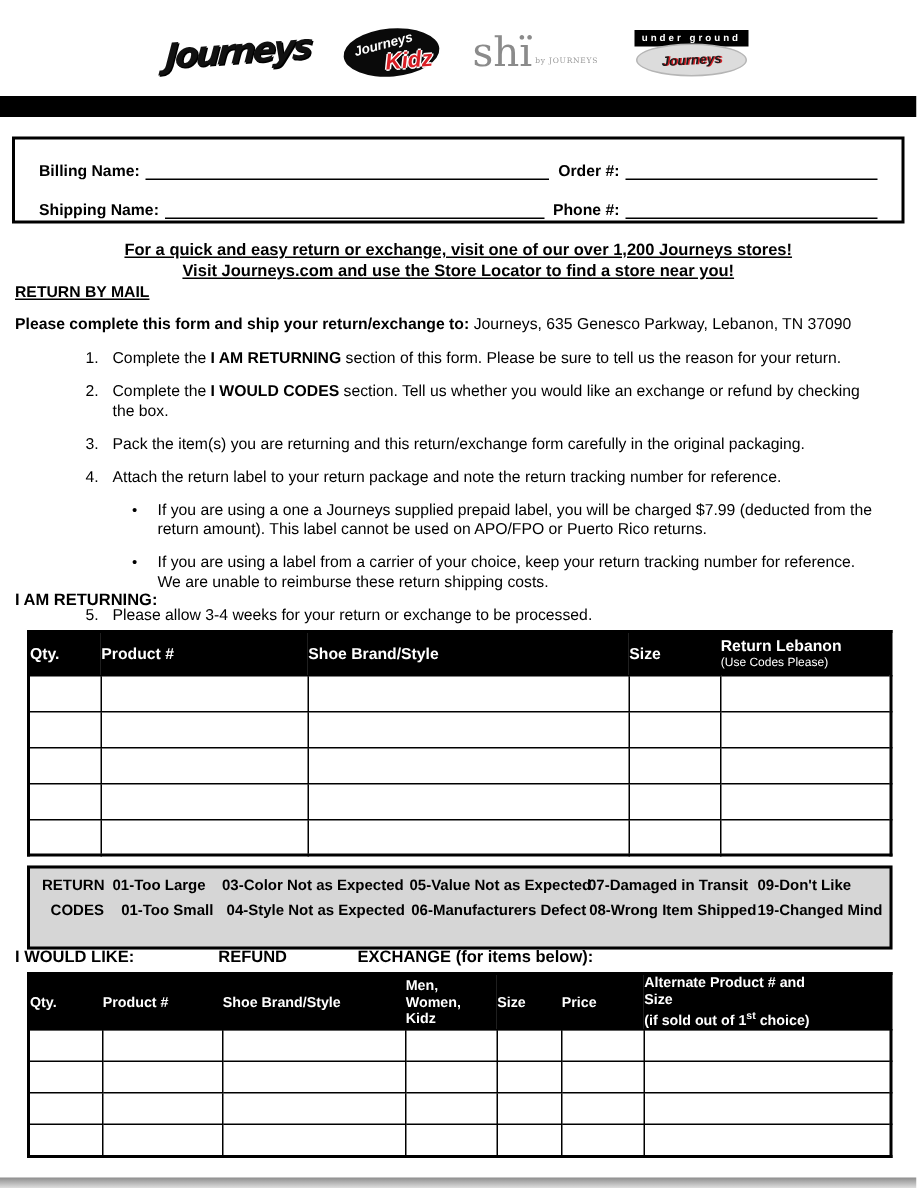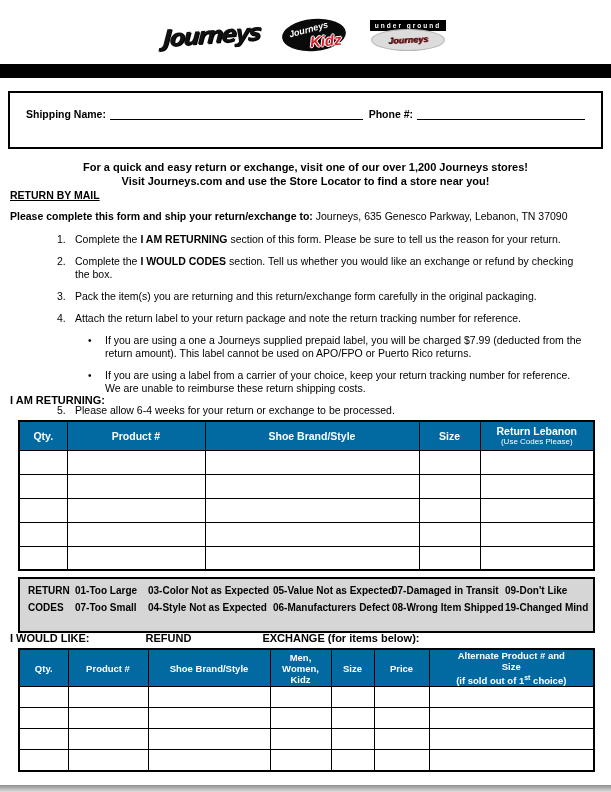--- a/index.html
+++ b/index.html
@@ -41,21 +41,21 @@
   .billing-box { position:absolute; top:91px; left:8px; width:595px; height:58px;
                  border:2px solid #000; padding:10px 16px 0 16px; }
   .bb-row { display:flex; align-items:flex-end; height:17px; margin-bottom:9px; }
   .bb-label { font-weight:bold; font-size:10.5px; white-space:nowrap; }
   .bline { border-bottom:1.5px solid #000; height:13px; }
   .bline.grow { flex:1; margin:0 6px 0 4px; }
   .bline.fixed { width:168px; margin-left:4px; }
 
   
   .promo { position:absolute; top:160px; left:0; width:611px; text-align:center;
-           font-weight:bold; font-size:11px; line-height:14px; }
+           font-weight:bold; font-size:11px; line-height:14px;text-decoration:underline; }
 
   
   .rbm-heading { position:absolute; top:189px; left:10px; font-weight:bold;
                  font-size:10.5px; text-decoration:underline; }
   .ship-line { position:absolute; top:210px; left:10px; font-size:10.5px; }
   .ship-line .b { font-weight:bold; }
 
   
   .instructions { position:absolute; top:233px; left:0; width:611px;
                   font-size:10.5px; line-height:13px; }
@@ -66,72 +66,82 @@
   .bullet-item .bdot { margin-left:88px; width:17px; flex:0 0 auto; font-size:10px; }
   .bullet-item .btext { width:482px; }
   .b { font-weight:bold; }
 
   
   .returning-heading { position:absolute; top:394px; left:10px; font-weight:bold; font-size:11px; }
 
   
   table.formtable { border-collapse:collapse; border:2px solid #000; table-layout:fixed; }
   table.formtable td, table.formtable th { border:1.5px solid #000; padding:0; }
-  table.formtable thead th { background:#0369a1; color:#fff; font-weight:bold;
-                             text-align:center; vertical-align:middle; }
+  table.formtable thead th { background:#000000; color:#fff; font-weight:bold;
+                             text-align:left; vertical-align:middle; }
   .table1 { position:absolute; top:420px; left:18px; width:577px; }
   .table1 thead th { height:29px; font-size:10.5px; }
   .table1 tbody td { height:24px; background:#fff; }
   .rr-sub { display:block; font-size:8px; font-weight:normal; line-height:9px; }
   .rr-main { display:block; line-height:12px; }
 
   .table2 { position:absolute; top:648px; left:18px; width:577px; }
   .table2 thead th { height:37px; font-size:9.5px; line-height:11px; }
   .table2 tbody td { height:21px; background:#fff; }
   .prewrap { white-space:pre-line; }
   .alt-head sup { font-size:7px; }
 
   
   .codes-box { position:absolute; top:577px; left:18px; width:577px;
                border:2px solid #000; background:#d6d6d6; padding:6px 8px; }
   .codes-row { display:grid; grid-template-columns:47px 73px 125px 119px 113px auto;
                font-size:10px; font-weight:bold; line-height:12px; margin-bottom:5px; }
-  .codes-row:last-child { margin-bottom:11px; }
+  .codes-row:last-child { margin-bottom:11px;text-align:center; }
   .codes-row span { white-space:nowrap; }
 
   
   .would-like { position:absolute; top:632px; left:10px; font-weight:bold; font-size:11px; }
   .wl-refund { margin-left:53px; }
-  .wl-exchange { margin-left:68px; }
+  .wl-exchange { margin-left:44px; }
 </style>
 </head>
 <body>
 
 <div id="page">
 
   <div class="logo-row">
     <div class="logo-journeys">
       <span>Journeys</span>
     </div>
     <div class="logo-kidz">
       <span class="kidz-main">Journeys</span>
       <span class="kidz-accent">Kidz</span>
+    </div>
+    <div class="logo-shi">
+      <span>shï</span>
+      <span class="shi-by">by JOURNEYS</span>
     </div>
     <div class="logo-ug">
       <div class="ug-banner">under ground</div>
       <div class="ug-oval">
         <span>Journeys</span>
       </div>
     </div>
   </div>
 
   <div class="top-bar"></div>
 
   <div class="billing-box">
     <div class="bb-row">
+      <span class="bb-label">Billing Name:</span>
+      <span class="bline grow"></span>
+      <span class="bb-label">Order #:</span>
+      <span class="bline fixed"></span>
+    </div>
+    <div class="bb-row">
       <span class="bb-label">Shipping Name:</span>
       <span class="bline grow"></span>
       <span class="bb-label">Phone #:</span>
       <span class="bline fixed"></span>
     </div>
   </div>
 
   <div class="promo">
     <div>For a quick and easy return or exchange, visit one of our over 1,200 Journeys stores!</div>
     <div>Visit Journeys.com and use the Store Locator to find a store near you!</div>
@@ -163,21 +173,21 @@
     <div class="bullet-item">
       <span class="bdot">•</span>
       <span class="btext">If you are using a one a Journeys supplied prepaid label, you will be charged $7.99 (deducted from the return amount). This label cannot be used on APO/FPO or Puerto Rico returns.</span>
     </div>
     <div class="bullet-item">
       <span class="bdot">•</span>
       <span class="btext">If you are using a label from a carrier of your choice, keep your return tracking number for reference. We are unable to reimburse these return shipping costs.</span>
     </div>
     <div class="num-item">
       <span class="num">5.</span>
-      <span class="itext">Please allow 6-4 weeks for your return or exchange to be processed.</span>
+      <span class="itext">Please allow 3-4 weeks for your return or exchange to be processed.</span>
     </div>
   </div>
 
   <div class="returning-heading">I AM RETURNING:</div>
 
   <table class="formtable table1">
     <colgroup>
         <col style="width:48px">
         <col style="width:138px">
         <col style="width:214px">
@@ -239,21 +249,21 @@
     <div class="codes-row">
       <span>RETURN</span>
       <span>01-Too Large</span>
       <span>03-Color Not as Expected</span>
       <span>05-Value Not as Expected</span>
       <span>07-Damaged in Transit</span>
       <span>09-Don't Like</span>
     </div>
     <div class="codes-row">
       <span>CODES</span>
-      <span>07-Too Small</span>
+      <span>01-Too Small</span>
       <span>04-Style Not as Expected</span>
       <span>06-Manufacturers Defect</span>
       <span>08-Wrong Item Shipped</span>
       <span>19-Changed Mind</span>
     </div>
   </div>
 
   <div class="would-like">
     <span>I WOULD LIKE:</span>
     <span class="wl-refund">REFUND</span>

